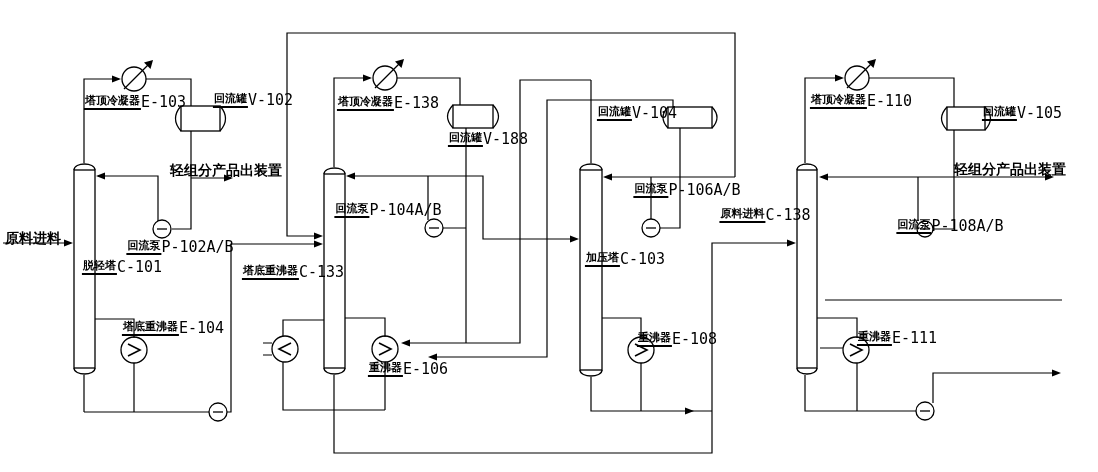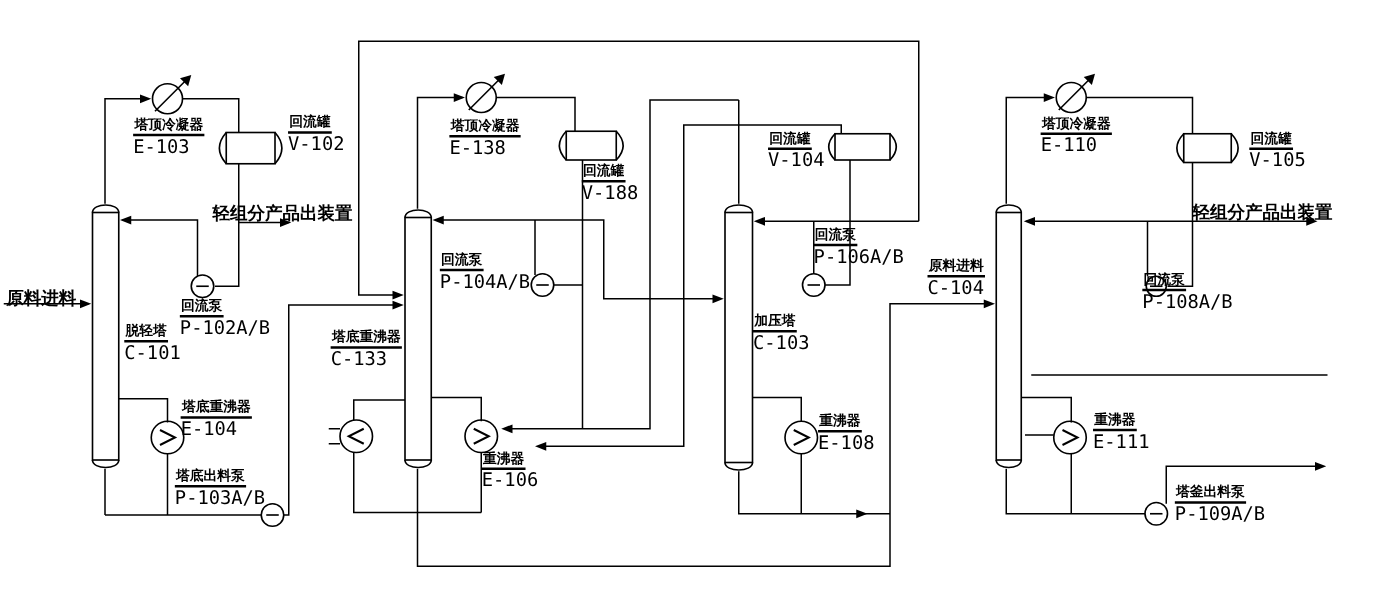--- a/index.html
+++ b/index.html
@@ -1,20 +1,20 @@
 <!DOCTYPE html>
 <html><head>
 <meta charset="utf-8">
 <style>
   html,body{margin:0;padding:0;background:#ffffff;}
   #stage{position:relative;width:1098px;height:472px;background:#ffffff;overflow:hidden;
          font-family:"DejaVu Sans",sans-serif;color:#000;}
   #piping{position:absolute;left:0;top:0;}
-  .eq-label{position:absolute;transform:translateX(-50%);display:flex;flex-direction:column;
-            align-items:flex-start;white-space:nowrap;line-height:1.05;}
+  .eq-label{position:absolute;transform:translateX(-50%);display:flex;flex-direction:row;
+            align-items:center;white-space:nowrap;line-height:1.05;}
   .cn{font-size:11px;font-weight:bold;border-bottom:2px solid #000;padding:0 1px 1px 1px;}
   .code{font-size:15px;font-family:"DejaVu Sans Mono",monospace;letter-spacing:0px;margin-top:1px;}
   .stream-label{position:absolute;transform:translateX(-50%);font-size:14px;font-weight:bold;
                 white-space:nowrap;}
 </style>
 </head>
 <body>
 
 <div id="stage">
 
@@ -195,24 +195,20 @@
   <span class="code">C-101</span>
 </div>
 <div class="eq-label" style="left:180px;top:239px">
   <span class="cn">回流泵</span>
   <span class="code">P-102A/B</span>
 </div>
 <div class="eq-label" style="left:173px;top:320px">
   <span class="cn">塔底重沸器</span>
   <span class="code">E-104</span>
 </div>
-<div class="eq-label" style="left:176px;top:375px">
-  <span class="cn">塔底出料泵</span>
-  <span class="code">P-103A/B</span>
-</div>
 
 <div class="eq-label" style="left:388px;top:95px">
   <span class="cn">塔顶冷凝器</span>
   <span class="code">E-138</span>
 </div>
 <div class="eq-label" style="left:488px;top:131px">
   <span class="cn">回流罐</span>
   <span class="code">V-188</span>
 </div>
 <div class="eq-label" style="left:293px;top:264px">
@@ -235,21 +231,21 @@
 <div class="eq-label" style="left:687px;top:182px">
   <span class="cn">回流泵</span>
   <span class="code">P-106A/B</span>
 </div>
 <div class="eq-label" style="left:625px;top:251px">
   <span class="cn">加压塔</span>
   <span class="code">C-103</span>
 </div>
 <div class="eq-label" style="left:765px;top:207px">
   <span class="cn">原料进料</span>
-  <span class="code">C-104</span>
+  <span class="code">C-138</span>
 </div>
 <div class="eq-label" style="left:677px;top:331px">
   <span class="cn">重沸器</span>
   <span class="code">E-108</span>
 </div>
 
 <div class="eq-label" style="left:861px;top:93px">
   <span class="cn">塔顶冷凝器</span>
   <span class="code">E-110</span>
 </div>
@@ -258,18 +254,14 @@
   <span class="code">V-105</span>
 </div>
 <div class="eq-label" style="left:950px;top:218px">
   <span class="cn">回流泵</span>
   <span class="code">P-108A/B</span>
 </div>
 <div class="eq-label" style="left:897px;top:330px">
   <span class="cn">重沸器</span>
   <span class="code">E-111</span>
 </div>
-<div class="eq-label" style="left:976px;top:388px">
-  <span class="cn">塔釜出料泵</span>
-  <span class="code">P-109A/B</span>
-</div>
 
 </div>
 
 </body></html>

